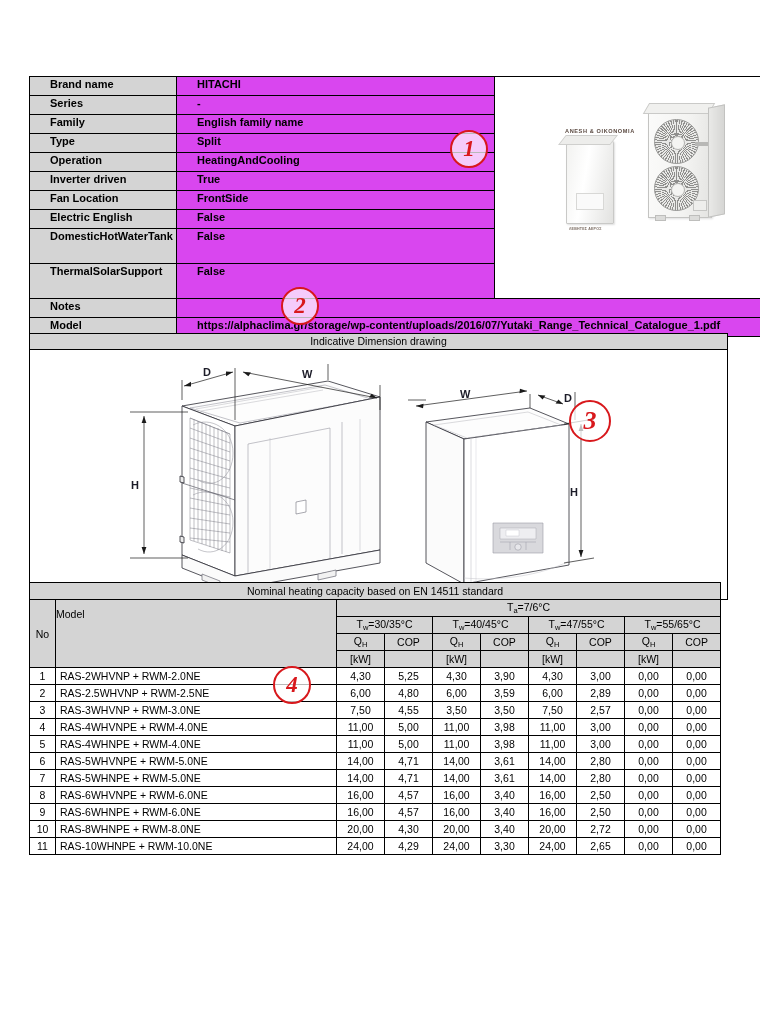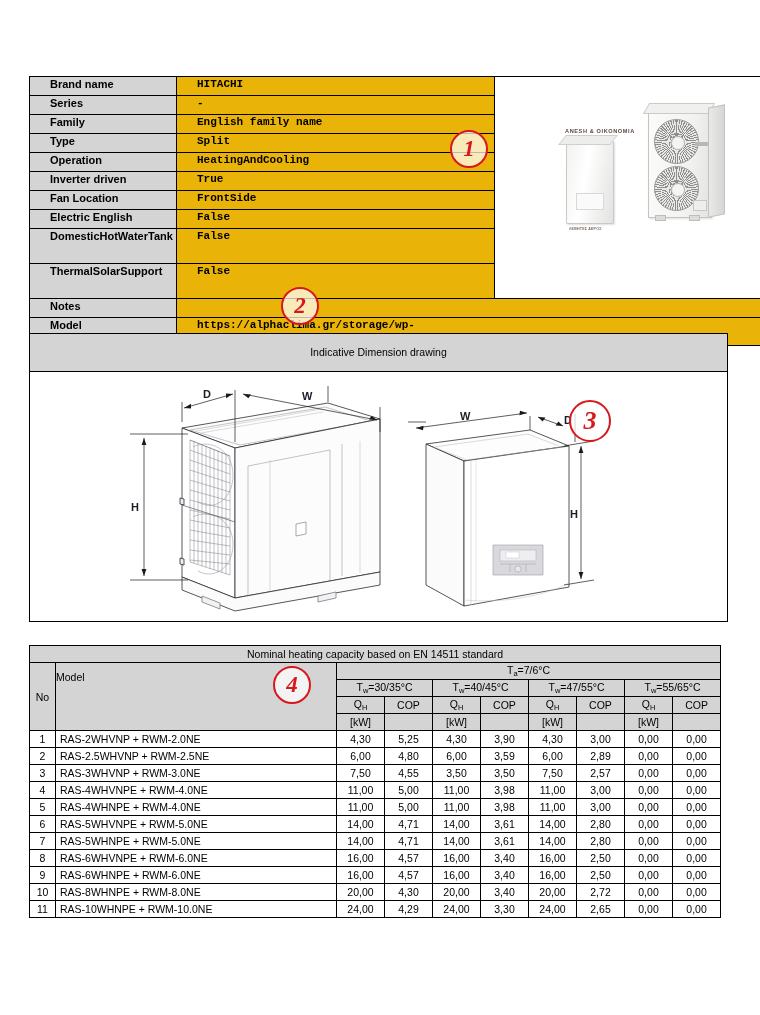--- a/index.html
+++ b/index.html
@@ -65,22 +65,21 @@
     font-weight: bold;
     padding: 1px 20px;
     line-height: 12.5px;
   }
   #info-table td.lbl {
     width: 106px;
     background: #d4d4d4;
   }
   #info-table td.val {
     width: 277px;
-    background: #eab308;
-    font-family: Liberation Mono, monospace;
+    background: #d946ef;
   }
   #info-table td.imgcell {
     width: 310px;
     background: #fff;
     padding: 0;
     position: relative;
     vertical-align: middle;
   }
   #info-table td.wide2 {
     width: 587px;
@@ -213,39 +212,39 @@
     left: 29px;
     top: 333px;
     width: 699px;
   }
   #drawing-table td.hdr {
     height: 13px;
     background: #d4d4d4;
     text-align: center;
     font-size: 10.5px;
     font-weight: normal;
-    padding: 12px 2px;
+    padding: 1px 2px;
   }
   #drawing-table td.canvas {
     height: 249px;
     background: #fff;
     padding: 0;
     position: relative;
   }
   .draw-layer {
     position: absolute;
     left: 0; top: 0;
     width: 697px; height: 249px;
   }
 
   
   #cap-table {
     position: absolute;
     left: 29px;
-    top: 645px;
+    top: 582px;
     width: 572px;
   }
   #cap-table td {
     font-size: 10.5px;
     line-height: 12px;
     padding: 1px 3px;
     height: 14px;
   }
   #cap-table td.h {
     background: #d4d4d4;

